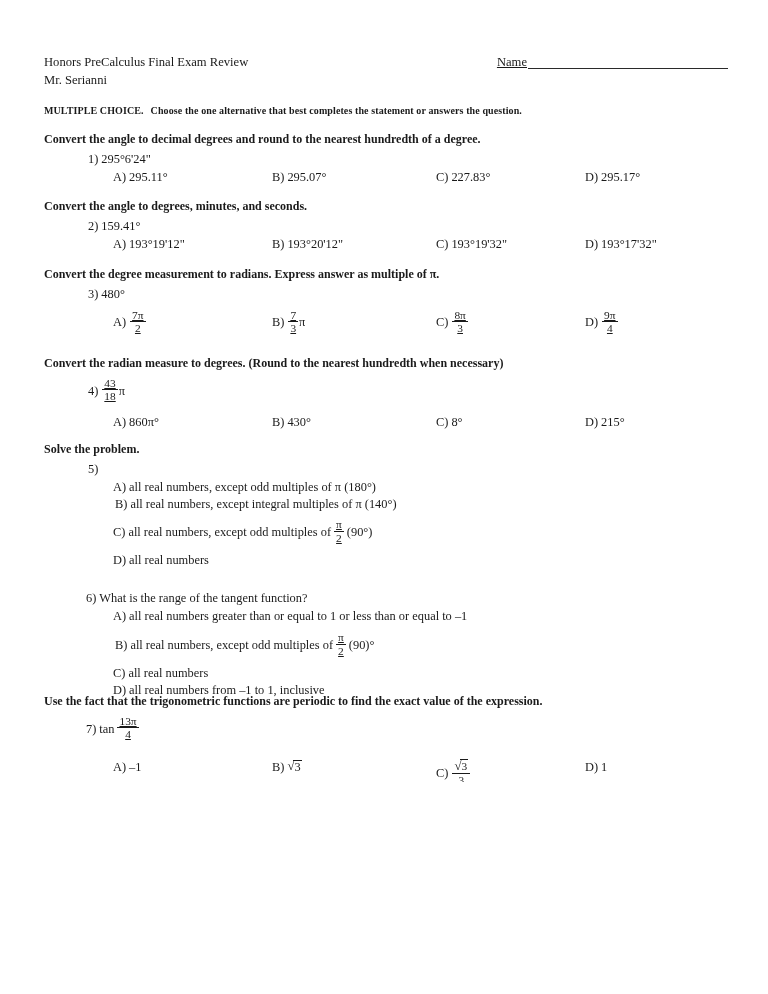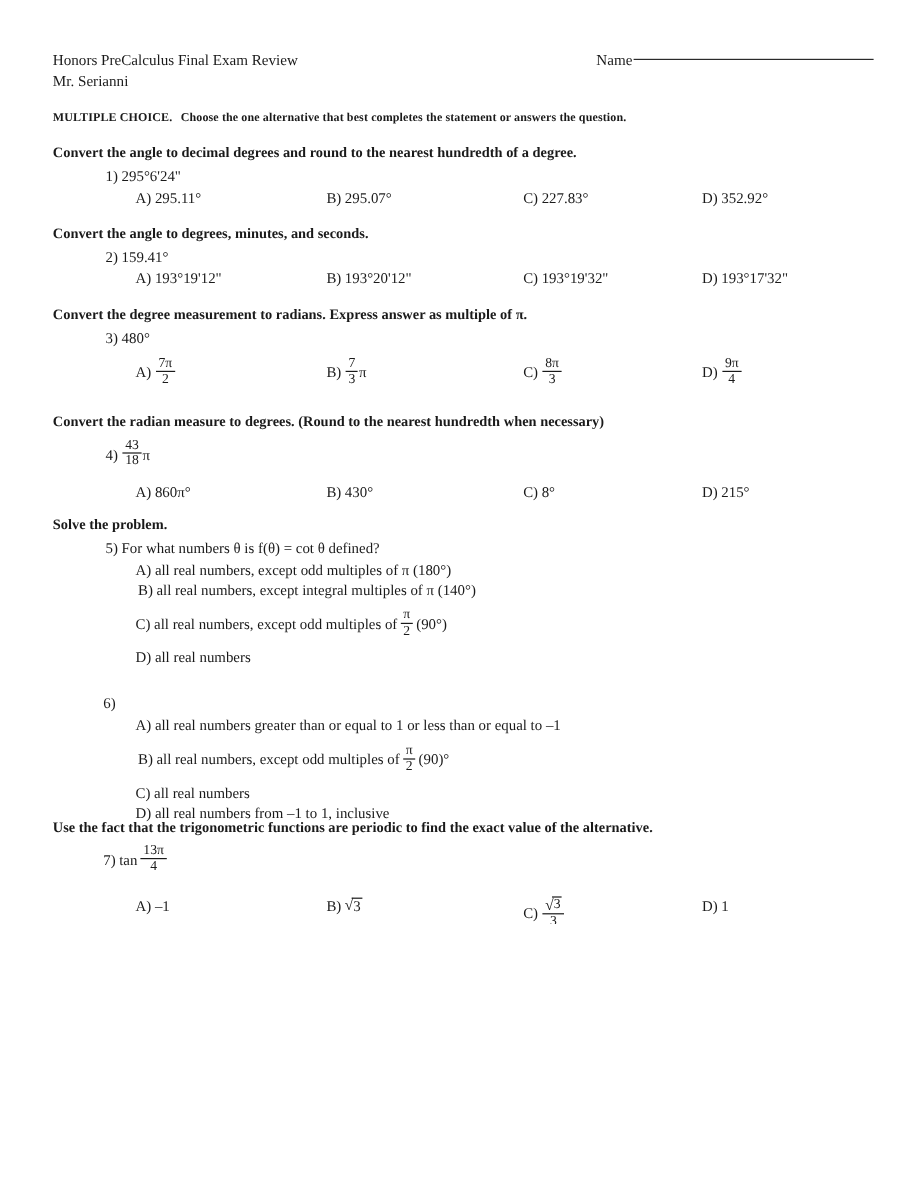--- a/index.html
+++ b/index.html
@@ -10,21 +10,21 @@
   body {
     width: 768px;
     height: 994px;
     position: relative;
     font-family: "Liberation Serif", serif;
     color: #1a1a1a;
     -webkit-font-smoothing: antialiased;
   }
   .page {
     position: absolute;
-    left: 0; top: 0;
+    left: 0; top: 12px;
     width: 768px;
     height: 770px;
     overflow: hidden;
   }
 
   
   .hdr {
     position: absolute;
     left: 44px;
     top: 42px;
@@ -33,22 +33,23 @@
     line-height: 16px;
   }
   .hdr-row {
     display: flex;
     justify-content: space-between;
     align-items: baseline;
   }
   .hdr-left { white-space: nowrap; }
   .hdr-name {
     display: flex;
-    align-items: center;
+    align-items: flex-end;
     margin-right: 6px;
+    text-decoration: underline;
   }
   .name-rule {
     display: inline-block;
     width: 200px;
     border-bottom: 1px solid #2a2a2a;
     height: 0;
     margin-left: 1px;
     position: relative;
     top: -1px;
   }
@@ -121,20 +122,21 @@
     display: inline-flex;
     flex-direction: column;
     align-items: center;
     justify-content: center;
     vertical-align: middle;
     font-size: 11.4px;
     line-height: 1.04;
     margin: 0 1px;
     position: relative;
     top: -0.5px;
+    text-decoration: underline;
   }
   .frac .num {
     padding: 0 2px 0px 2px;
     border-bottom: 1px solid #1a1a1a;
   }
   .frac .den { padding: 1px 2px 0 2px; }
 
   .sqrt {
     display: inline-flex;
     align-items: flex-start;
@@ -194,21 +196,21 @@
       <span class="opt b">
         <span class="lbl">B)</span>
         <span>295.07°</span>
       </span>
       <span class="opt c">
         <span class="lbl">C)</span>
         <span>227.83°</span>
       </span>
       <span class="opt d">
         <span class="lbl">D)</span>
-        <span>352.92°</span>
+        <span>295.17°</span>
       </span>
     </div>
   </div>
 
   <div class="sec" style="top:187px">
     <div class="sec-head">Convert the angle to degrees, minutes, and seconds.</div>
     <div class="qnum" style="margin-top:4px">
       <span class="lbl">2)</span>
       <span>159.41°</span>
     </div>
@@ -299,21 +301,20 @@
         <span>215°</span>
       </span>
     </div>
   </div>
 
   <div class="sec" style="top:430px">
     <div class="sec-head">Solve the problem.</div>
 
     <div class="qnum" style="margin-top:4px">
       <span class="lbl">5)</span>
-      <span>For what numbers θ is f(θ) = cot θ defined?</span>
     </div>
     <div class="stack-opt" style="margin-top:2px">
       <span class="lbl">A)</span>
       <span>all real numbers, except odd multiples of π (180°)</span>
     </div>
     <div class="stack-opt" style="margin-left:71px">
       <span class="lbl">B)</span>
       <span>all real numbers, except integral multiples of π (140°)</span>
     </div>
     <div class="stack-opt tall" style="margin-top:6px">
@@ -325,20 +326,21 @@
       </span>
       <span>(90°)</span>
     </div>
     <div class="stack-opt" style="margin-top:7px">
       <span class="lbl">D)</span>
       <span>all real numbers</span>
     </div>
 
     <div class="qnum" style="margin-top:21px;margin-left:42px">
       <span class="lbl">6)</span>
+      <span>What is the range of the tangent function?</span>
     </div>
     <div class="stack-opt" style="margin-top:2px">
       <span class="lbl">A)</span>
       <span>all real numbers greater than or equal to 1 or less than or equal to –1</span>
     </div>
     <div class="stack-opt tall" style="margin-top:7px;margin-left:71px">
       <span class="lbl">B)</span>
       <span>all real numbers, except odd multiples of</span>
       <span class="frac" style="margin:0 3px">
         <span class="num">π</span>
@@ -350,21 +352,21 @@
       <span class="lbl">C)</span>
       <span>all real numbers</span>
     </div>
     <div class="stack-opt">
       <span class="lbl">D)</span>
       <span>all real numbers from –1 to 1, inclusive</span>
     </div>
   </div>
 
   <div class="sec" style="top:682px">
-    <div class="sec-head">Use the fact that the trigonometric functions are periodic to find the exact value of the alternative.</div>
+    <div class="sec-head">Use the fact that the trigonometric functions are periodic to find the exact value of the expression.</div>
 
     <div class="qnum" style="margin-top:7px;margin-left:42px">
       <span class="lbl">7)</span>
       <span style="margin-right:2px">tan</span>
       <span class="frac">
         <span class="num">13π</span>
         <span class="den">4</span>
       </span>
     </div>
     <div class="opt-row" style="margin-top:18px;height:30px">

